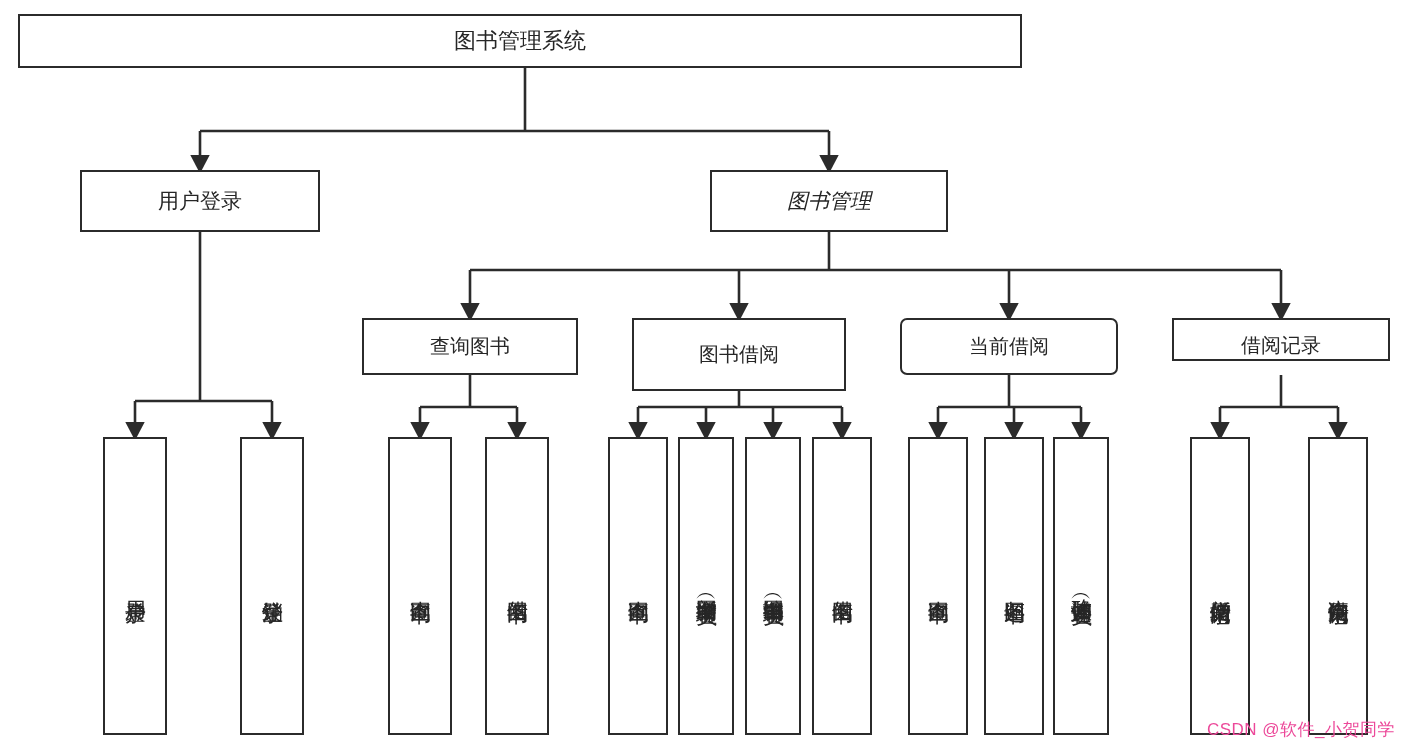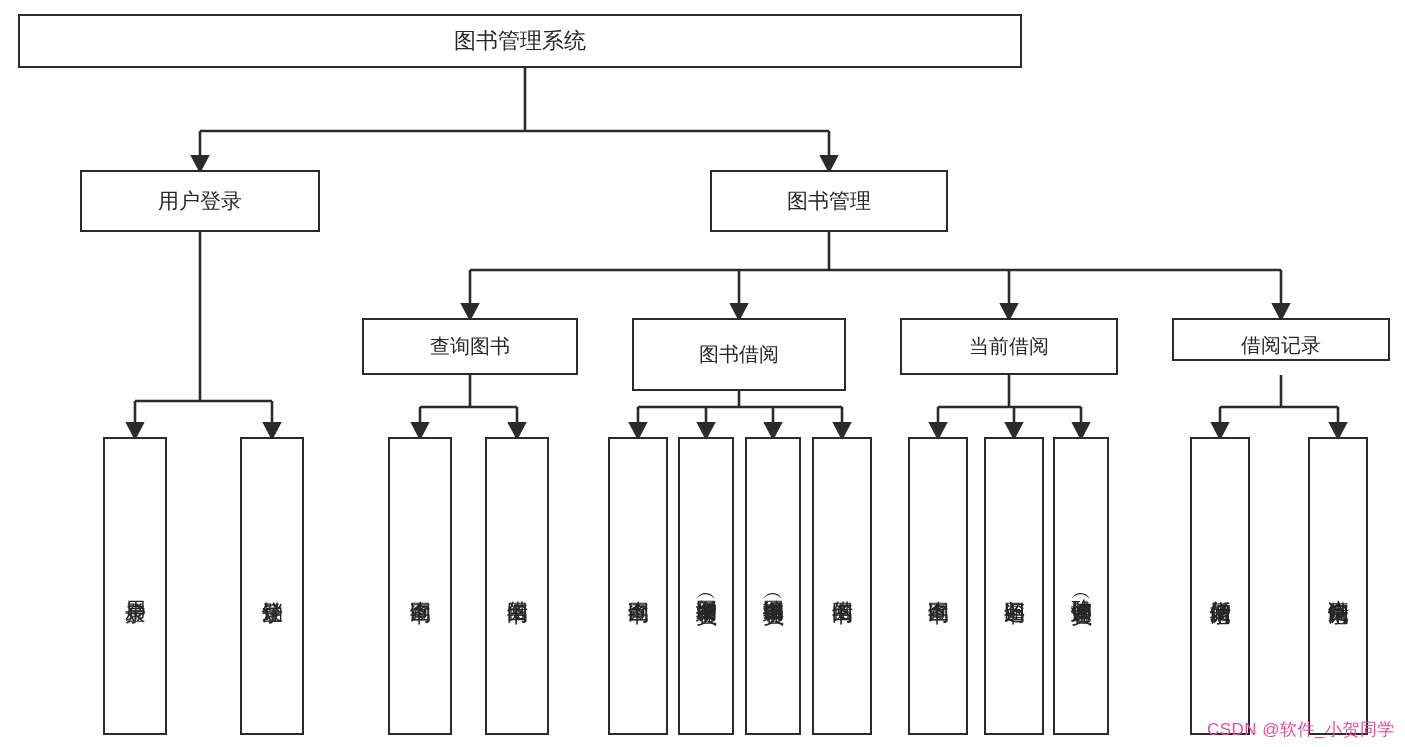--- a/index.html
+++ b/index.html
@@ -131,31 +131,31 @@
     </g>
   </svg>
 
   <div class="node root" style="left:18px; top:14px; width:1004px; height:54px;">
     <span class="node-label">图书管理系统</span>
   </div>
 
   <div class="node level2" style="left:80px; top:170px; width:240px; height:62px;">
     <span class="node-label">用户登录</span>
   </div>
-  <div class="node level2" style="left:710px; top:170px; width:238px; height:62px;">
+  <div class="node level2" style="left:710px; top:170px; width:238px; height:62px;font-style:italic;">
     <span class="node-label">图书管理</span>
   </div>
 
   <div class="node level3" style="left:362px; top:318px; width:216px; height:57px;">
     <span class="node-label">查询图书</span>
   </div>
   <div class="node level3" style="left:632px; top:318px; width:214px; height:73px;">
     <span class="node-label">图书借阅</span>
   </div>
-  <div class="node level3" style="left:900px; top:318px; width:218px; height:57px;">
+  <div class="node level3" style="left:900px; top:318px; width:218px; height:57px;border-radius:7px;">
     <span class="node-label">当前借阅</span>
   </div>
   <div class="node level3" style="left:1172px; top:318px; width:218px; height:43px;align-items:flex-end;">
     <span class="node-label">借阅记录</span>
   </div>
 
   <div class="node leaf" style="left:103px; top:437px; width:64px; height:298px;">
     <span class="node-label">用户登录</span>
   </div>
   <div class="node leaf" style="left:240px; top:437px; width:64px; height:298px;">

